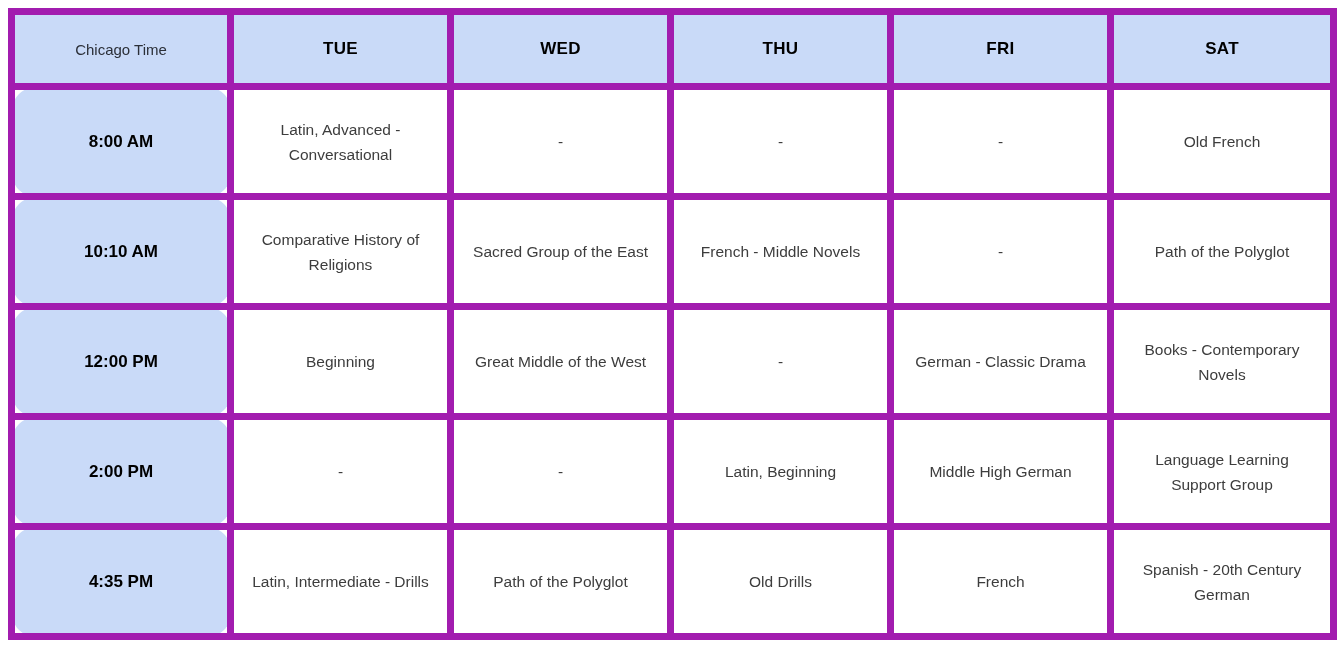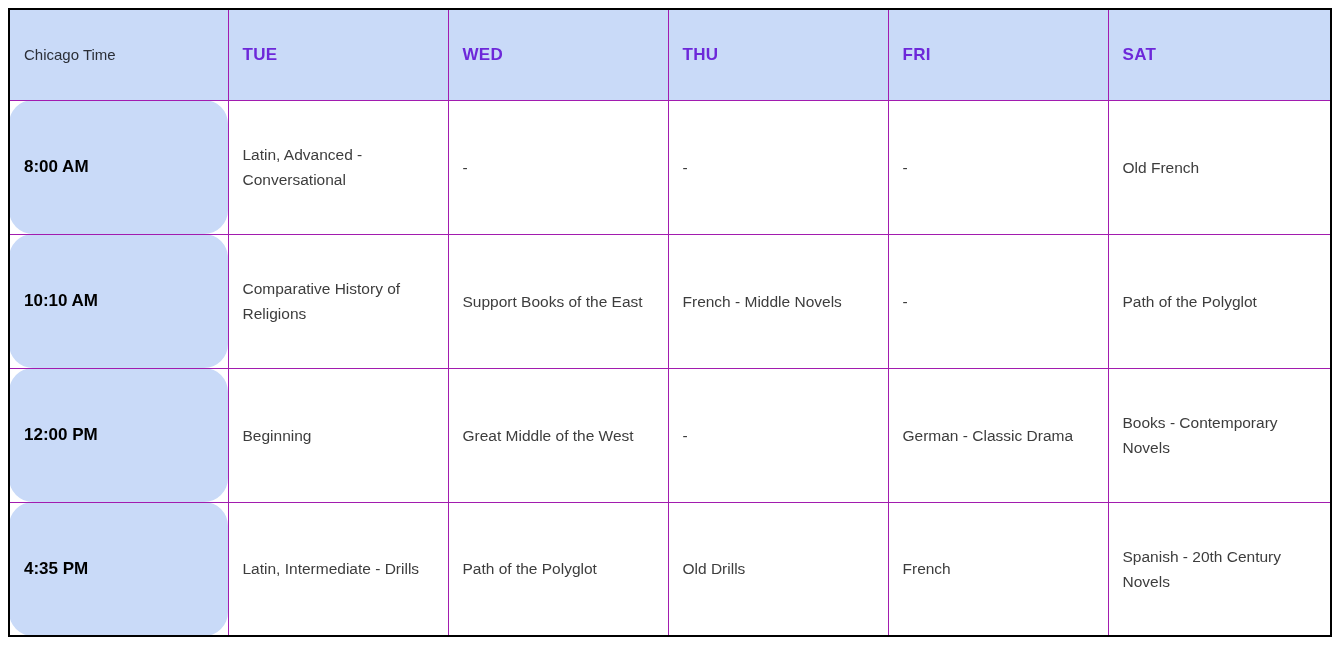--- a/index.html
+++ b/index.html
@@ -18,22 +18,22 @@
   table.schedule {
     border-collapse: collapse;
     table-layout: fixed;
     width: 1322px;
     height: 629px;
     background: #ffffff;
     border: 2px solid #000000;
   }
   table.schedule th,
   table.schedule td {
-    border: 1px solid #a21caf;
-    text-align: left;
+    border: 7px solid #a21caf;
+    text-align: center;
     vertical-align: middle;
     padding: 4px 14px;
     box-sizing: border-box;
     overflow: hidden;
   }
   tr.header-row {
     height: 75px;
   }
   tr.body-row {
     height: 110px;
@@ -41,21 +41,21 @@
   th.corner-cell {
     background: #c9daf8;
     font-weight: 400;
     font-size: 15px;
     color: #2b2f38;
   }
   th.day-cell {
     background: #c9daf8;
     font-weight: 700;
     font-size: 17px;
-    color: #6d28d9;
+    color: #000000;
     letter-spacing: 0.3px;
   }
   th.time-cell {
     background: #c9daf8;
     font-weight: 700;
     font-size: 17px;
     color: #000000;
     border-radius: 24px;
   }
   td.class-cell {
@@ -94,39 +94,47 @@
         <td class="class-cell">Latin, Advanced - Conversational</td>
         <td class="class-cell">-</td>
         <td class="class-cell">-</td>
         <td class="class-cell">-</td>
         <td class="class-cell">Old French</td>
       </tr>
 
       <tr class="body-row">
         <th class="time-cell">10:10 AM</th>
         <td class="class-cell">Comparative History of Religions</td>
-        <td class="class-cell">Support Books of the East</td>
+        <td class="class-cell">Sacred Group of the East</td>
         <td class="class-cell">French - Middle Novels</td>
         <td class="class-cell">-</td>
         <td class="class-cell">Path of the Polyglot</td>
       </tr>
 
       <tr class="body-row">
         <th class="time-cell">12:00 PM</th>
         <td class="class-cell">Beginning</td>
         <td class="class-cell">Great Middle of the West</td>
         <td class="class-cell">-</td>
         <td class="class-cell">German - Classic Drama</td>
         <td class="class-cell">Books - Contemporary Novels</td>
       </tr>
 
+      <tr class="body-row">
+        <th class="time-cell">2:00 PM</th>
+        <td class="class-cell">-</td>
+        <td class="class-cell">-</td>
+        <td class="class-cell">Latin, Beginning</td>
+        <td class="class-cell">Middle High German</td>
+        <td class="class-cell">Language Learning Support Group</td>
+      </tr>
 
       <tr class="body-row">
         <th class="time-cell">4:35 PM</th>
         <td class="class-cell">Latin, Intermediate - Drills</td>
         <td class="class-cell">Path of the Polyglot</td>
         <td class="class-cell">Old Drills</td>
         <td class="class-cell">French</td>
-        <td class="class-cell">Spanish - 20th Century Novels</td>
+        <td class="class-cell">Spanish - 20th Century German</td>
       </tr>
     </tbody>
   </table>
 </div>
 
 </body></html>

